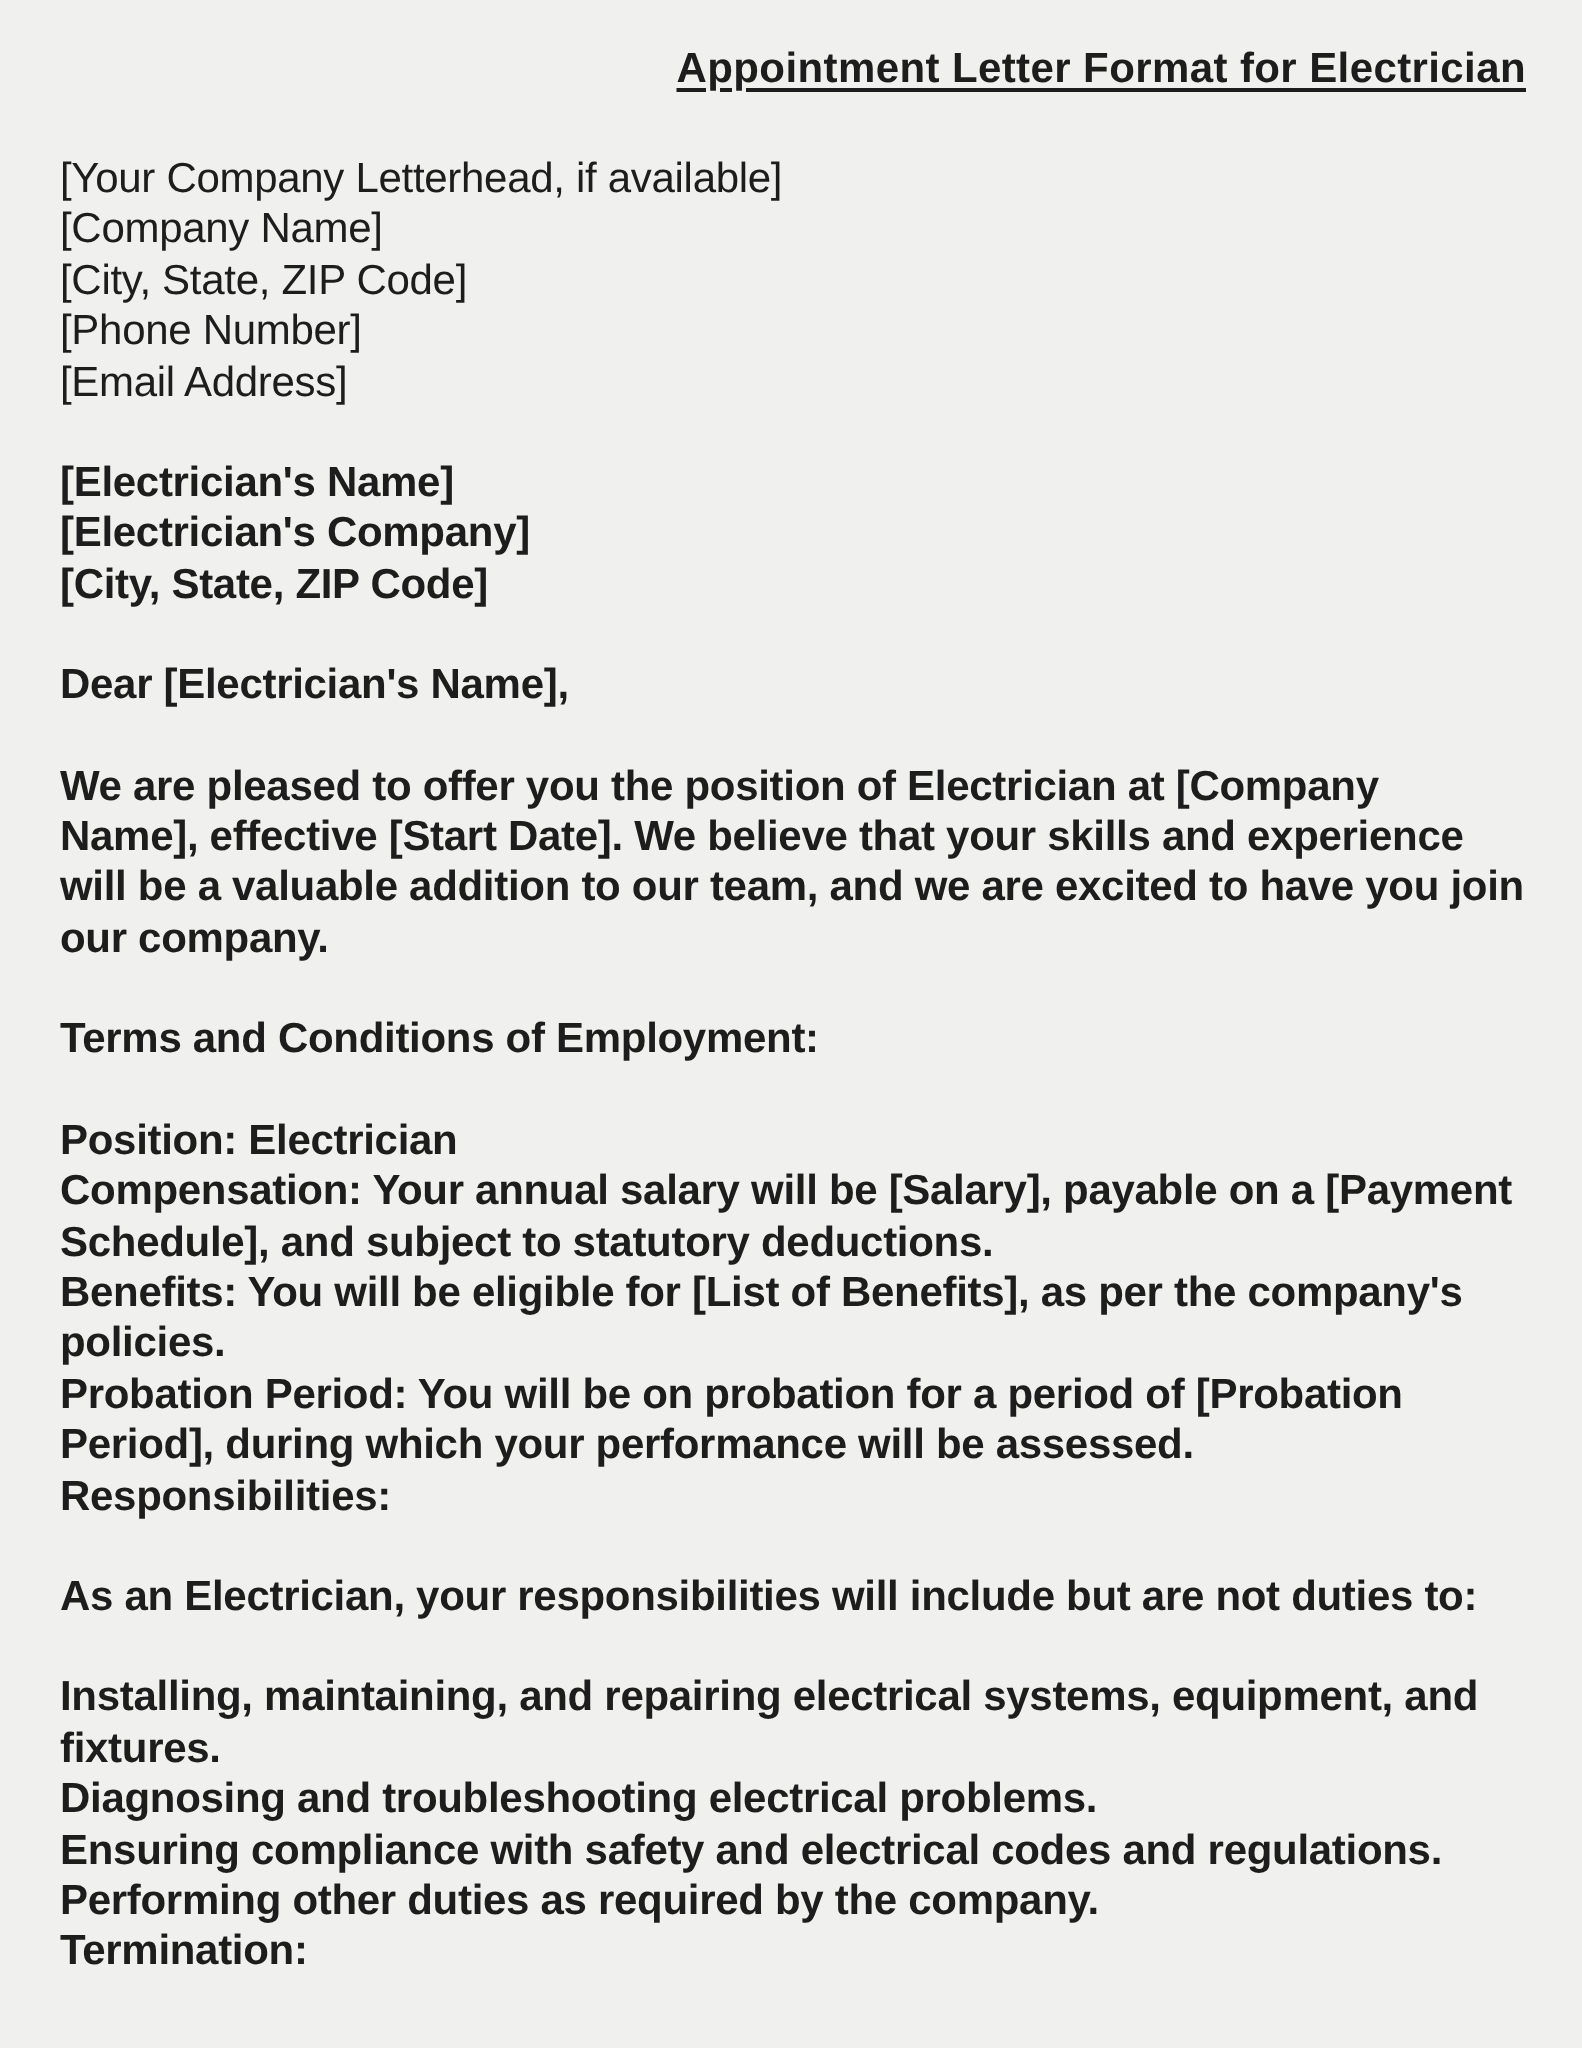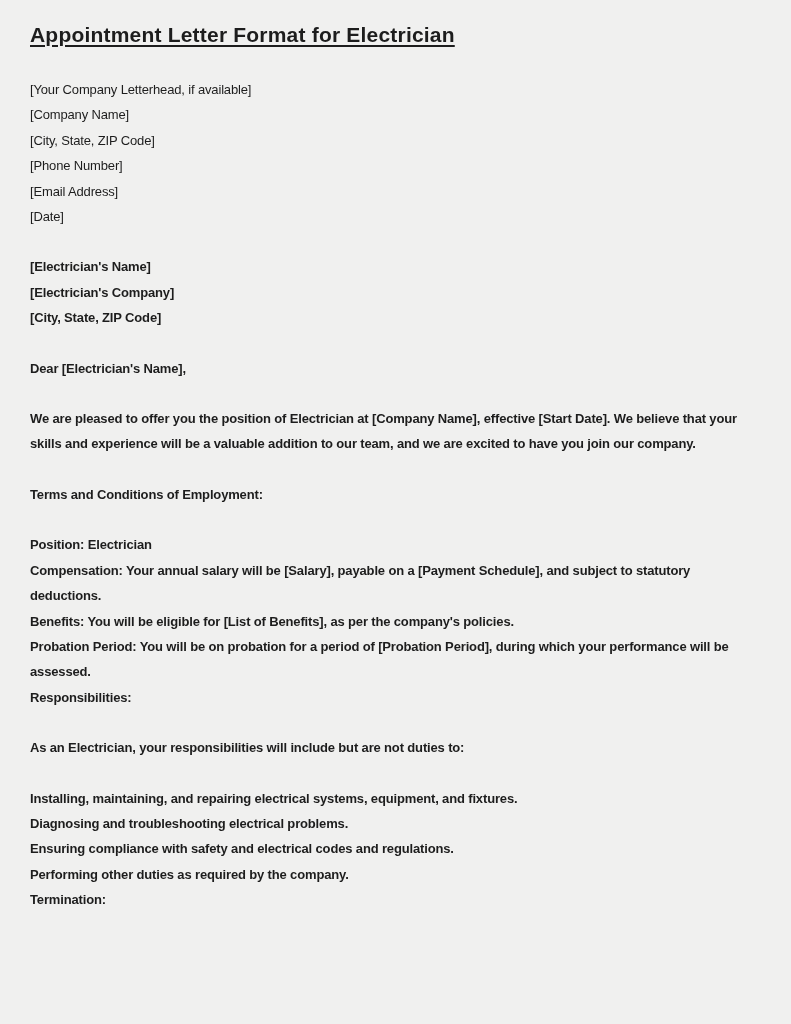--- a/index.html
+++ b/index.html
@@ -17,29 +17,29 @@
   }
   .page {
     width: 791px;
     height: 1024px;
     padding: 21px 28px 0 30px;
   }
   .title {
     font-size: 21px;
     line-height: 27px;
     font-weight: 700;
-    text-align: left;
+    text-align: right;
     text-decoration: underline;
     text-decoration-thickness: 2px;
     text-underline-offset: 3px;
     margin: 0 0 29px 0;
     letter-spacing: 0.2px;
   }
   .block {
-    font-size: 13px;
+    font-size: 21px;
     line-height: 25.4px;
     letter-spacing: -0.15px;
     margin: 0;
   }
   .block + .block {
     margin-top: 25px;
     font-weight: bold;
   }
   .block .line {
     
@@ -51,21 +51,20 @@
 <div class="page">
 
   <h1 class="title">Appointment Letter Format for Electrician</h1>
 
   <div class="block">
       <div class="line">[Your Company Letterhead, if available]</div>
       <div class="line">[Company Name]</div>
       <div class="line">[City, State, ZIP Code]</div>
       <div class="line">[Phone Number]</div>
       <div class="line">[Email Address]</div>
-      <div class="line">[Date]</div>
     </div>
 
   <div class="block">
       <div class="line">[Electrician's Name]</div>
       <div class="line">[Electrician's Company]</div>
       <div class="line">[City, State, ZIP Code]</div>
     </div>
 
   <div class="block">Dear [Electrician's Name],</div>
 

